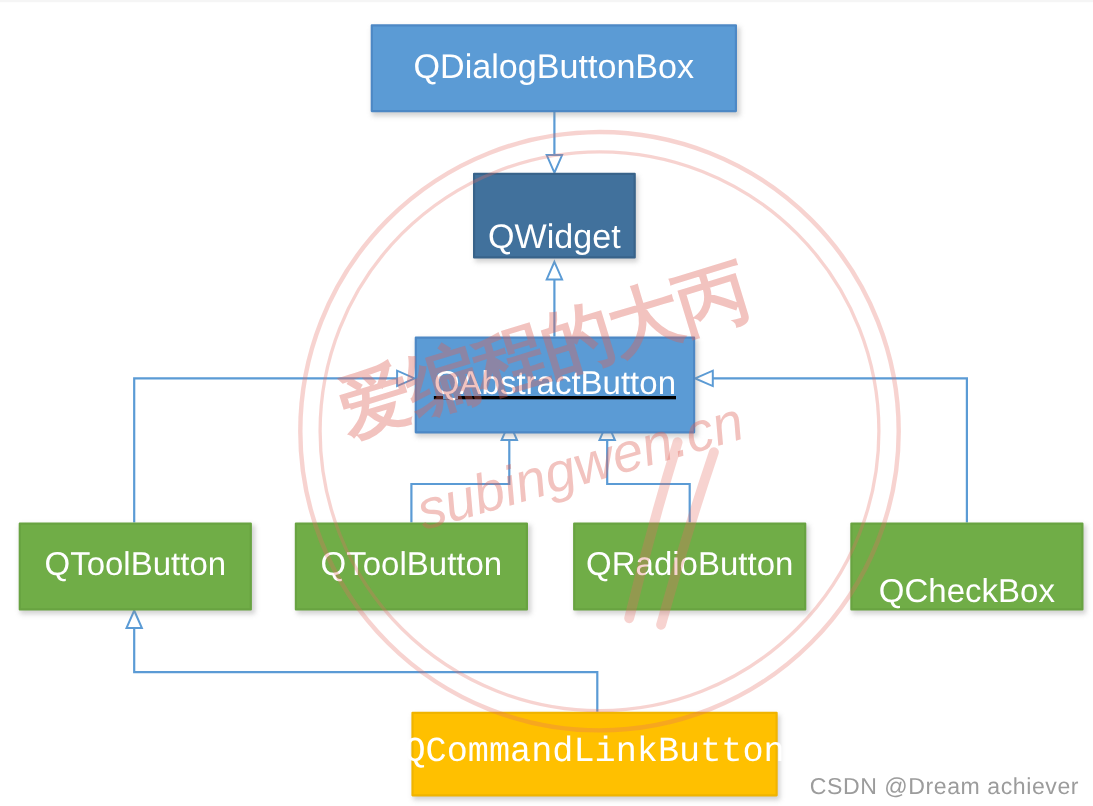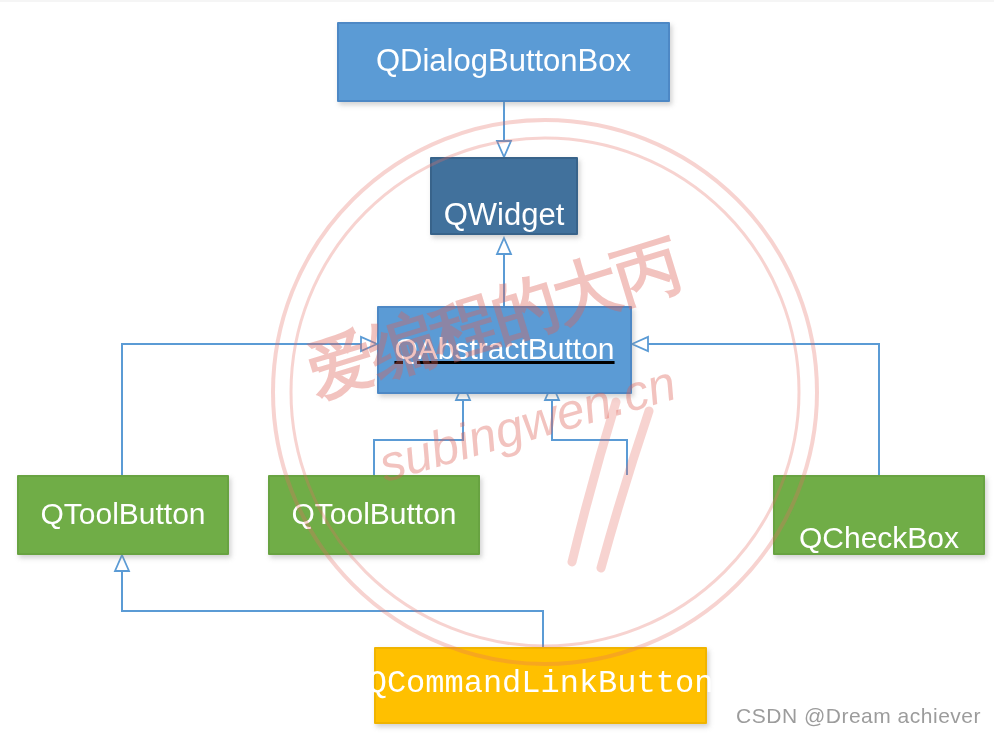--- a/index.html
+++ b/index.html
@@ -106,20 +106,23 @@
       </div>
       <div class="class-box" style="left: 377px; top: 304px; width: 255px; height: 88px; background: linear-gradient(rgb(91, 155, 213) 0%, rgb(91, 155, 213) 100%) rgb(91, 155, 213); border: 2px solid rgb(77, 136, 197); text-decoration: underline;">
         <span class="label" style="font-size: 30px; color: rgb(255, 255, 255);">QAbstractButton</span>
       </div>
       <div class="class-box" style="left: 17px; top: 473px; width: 212px; height: 80px; background: linear-gradient(rgb(112, 173, 71) 0%, rgb(112, 173, 71) 100%) rgb(112, 173, 71); border: 2px solid rgb(104, 163, 65);">
         <span class="label" style="font-size: 30px; color: rgb(255, 255, 255);">QToolButton</span>
       </div>
       <div class="class-box" style="left: 268px; top: 473px; width: 212px; height: 80px; background: linear-gradient(rgb(112, 173, 71) 0%, rgb(112, 173, 71) 100%) rgb(112, 173, 71); border: 2px solid rgb(104, 163, 65);">
         <span class="label" style="font-size: 30px; color: rgb(255, 255, 255);">QToolButton</span>
       </div>
+      <div class="class-box" style="left: 521px; top: 473px; width: 212px; height: 80px; background: linear-gradient(rgb(112, 173, 71) 0%, rgb(112, 173, 71) 100%) rgb(112, 173, 71); border: 2px solid rgb(104, 163, 65);">
+        <span class="label" style="font-size: 30px; color: rgb(255, 255, 255);">QRadioButton</span>
+      </div>
       <div class="class-box" style="left: 773px; top: 473px; width: 212px; height: 80px; background: linear-gradient(rgb(112, 173, 71) 0%, rgb(112, 173, 71) 100%) rgb(112, 173, 71); border: 2px solid rgb(104, 163, 65);">
         <span class="label" style="font-size: 30px; color: rgb(255, 255, 255); margin-top: 48px;">QCheckBox</span>
       </div>
       <div class="class-box" style="left: 374px; top: 645px; width: 333px; height: 77px; background: linear-gradient(rgb(255, 192, 0) 0%, rgb(255, 192, 0) 100%) rgb(255, 192, 0); border: 2px solid rgb(240, 180, 0);">
         <span class="label" style="font-size: 32px; color: rgb(255, 255, 255); font-family: Liberation Mono, monospace;">QCommandLinkButton</span>
       </div>
     </div>
   <svg id="watermark-layer" xmlns="http://www.w3.org/2000/svg">
       <circle cx="545" cy="390" r="272" fill="none" stroke="rgba(228,108,98,0.30)" stroke-width="4"></circle>
       <circle cx="545" cy="390" r="254" fill="none" stroke="rgba(228,108,98,0.30)" stroke-width="3"></circle>

